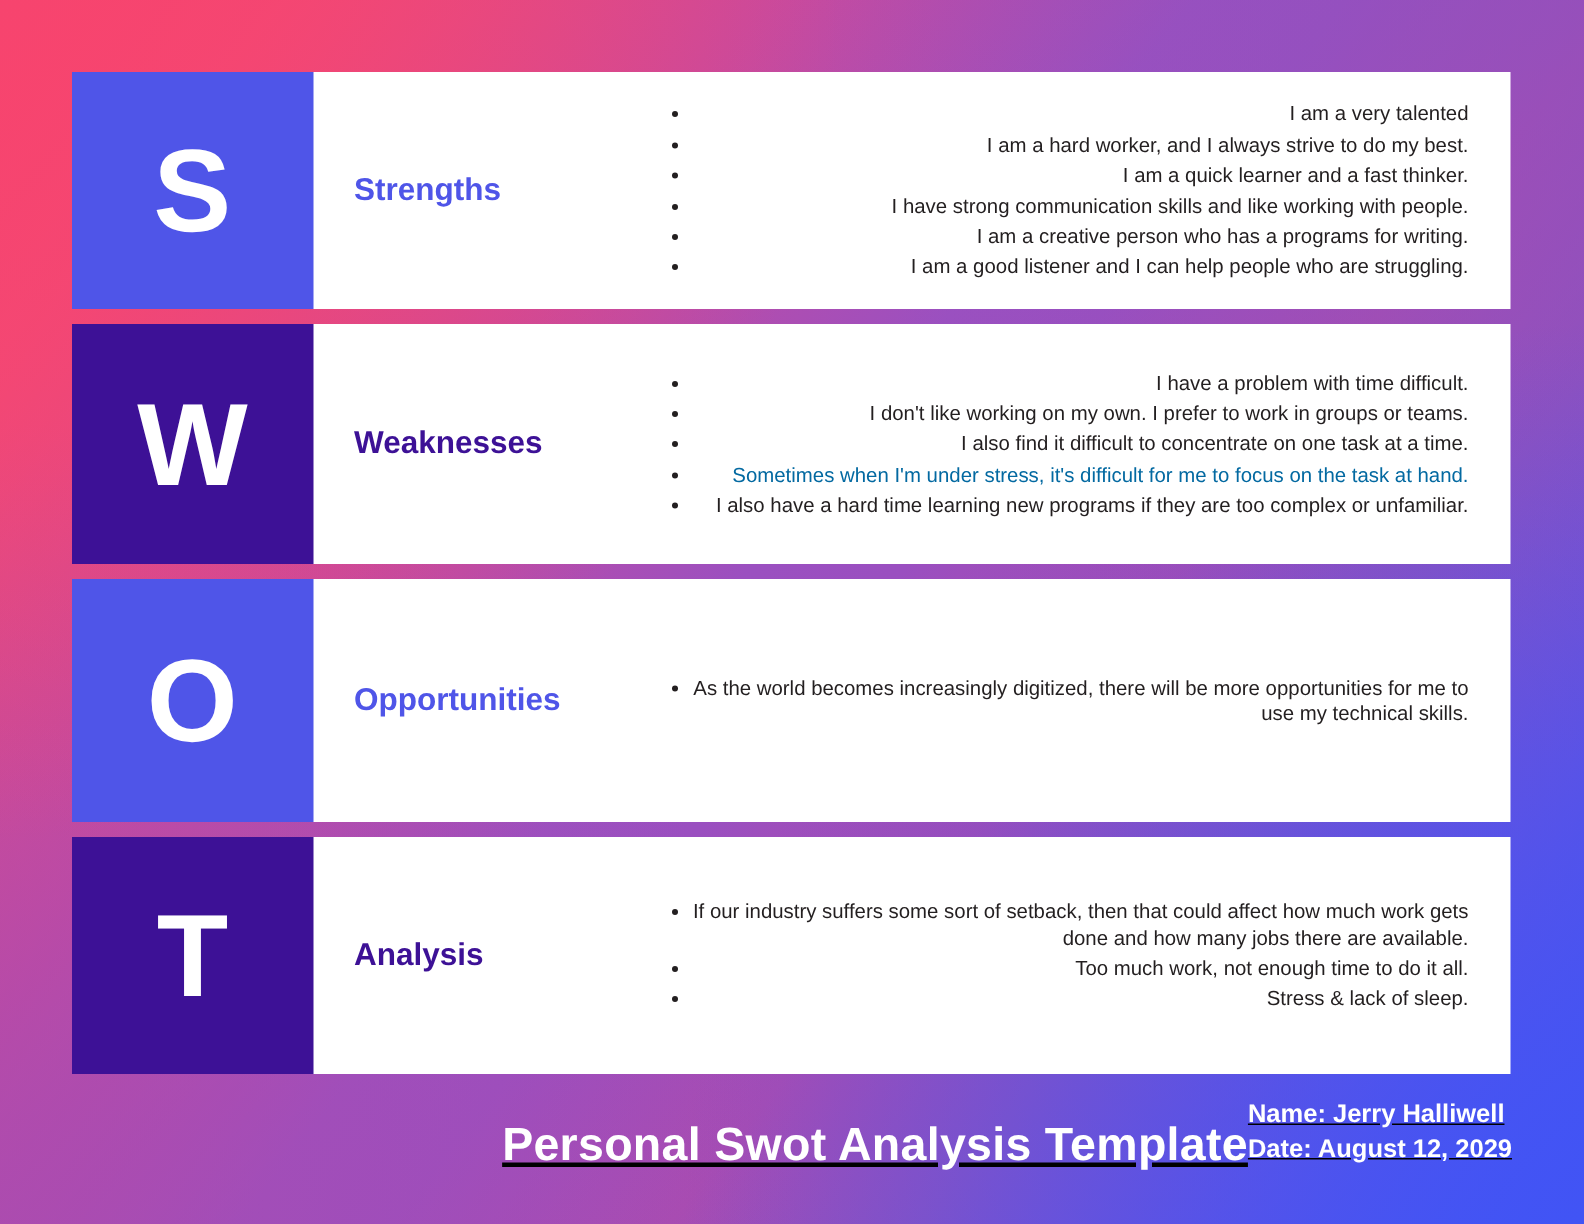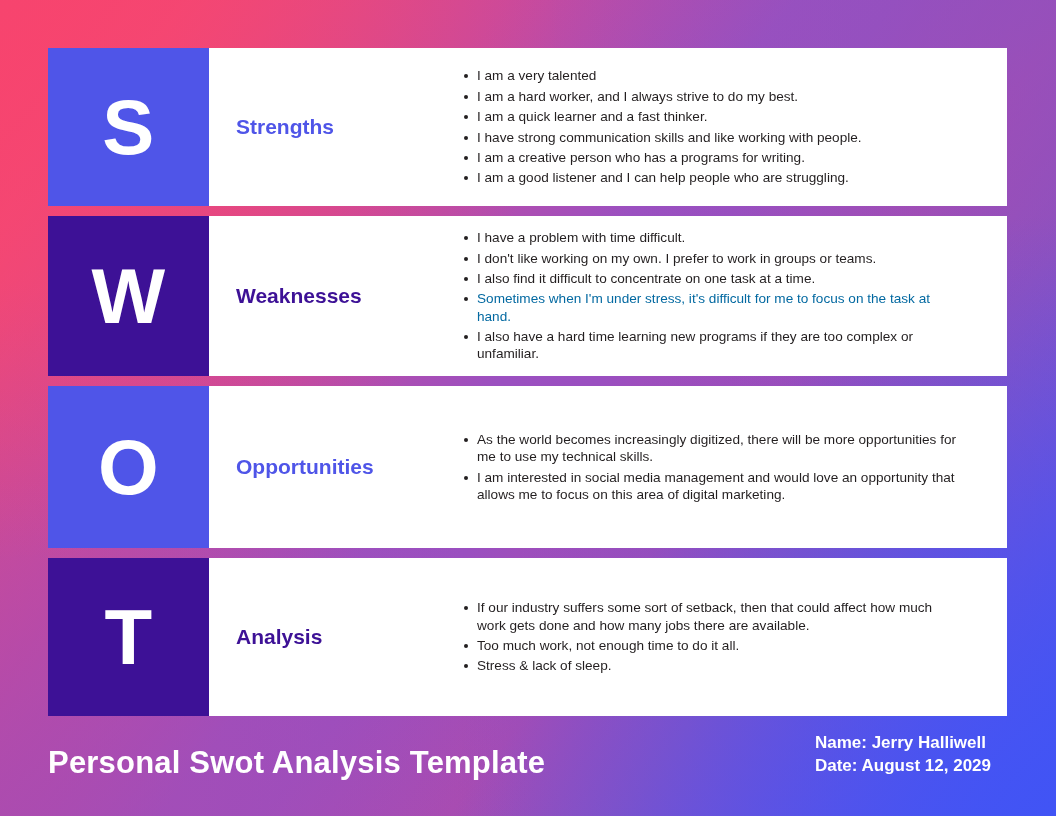--- a/index.html
+++ b/index.html
@@ -92,24 +92,25 @@
   }
 
   .body-cell {
     flex: 1 1 auto;
     display: flex;
     align-items: center;
     padding: 6px 28px 6px 0;
     box-sizing: border-box;
   }
   ul.bullets {
-    margin: 16px;
+    margin: 0;
     padding: 0 0 0 20px;
     list-style: none;
     width: 100%;
+    text-align: right;
   }
   ul.bullets li {
     position: relative;
     color: #231f20;
     font-size: 13.6px;
     line-height: 1.28;
     margin: 0 0 3px 0;
     padding-left: 0;
   }
   ul.bullets li:last-child { margin-bottom: 0; }
@@ -120,25 +121,26 @@
     top: 7px;
     width: 4px;
     height: 4px;
     border-radius: 50%;
     background: #231f20;
   }
 
   .footer {
     position: absolute;
     left: 48px;
-    right: 65px;
+    right: 48px;
     bottom: 36px;
     display: flex;
     align-items: flex-end;
-    justify-content: space-between;
+    justify-content: flex-end;
+    text-decoration: underline;
   }
   .footer-title {
     color: #ffffff;
     font-size: 31px;
     font-weight: bold;
     line-height: 1.1;
     letter-spacing: 0.2px;
   }
   .footer-meta {
     text-align: left;
@@ -197,21 +199,20 @@
     <div class="row row-opportunities">
       <div class="letter-block" style="background: rgb(79, 85, 232);">
         <span class="letter">O</span>
       </div>
       <div class="title-cell">
         <span class="title" style="color: rgb(79, 85, 232);">Opportunities</span>
       </div>
       <div class="body-cell">
         <ul class="bullets">
           <li style="color: rgb(35, 31, 32);">As the world becomes increasingly digitized, there will be more opportunities for me to use my technical skills.</li>
-          <li style="color: rgb(35, 31, 32);">I am interested in social media management and would love an opportunity that allows me to focus on this area of digital marketing.</li>
         </ul>
       </div>
     </div>
 
     <div class="row row-threats">
       <div class="letter-block" style="background: rgb(61, 17, 150);">
         <span class="letter">T</span>
       </div>
       <div class="title-cell">
         <span class="title" style="color: rgb(61, 17, 150);">Analysis</span>

